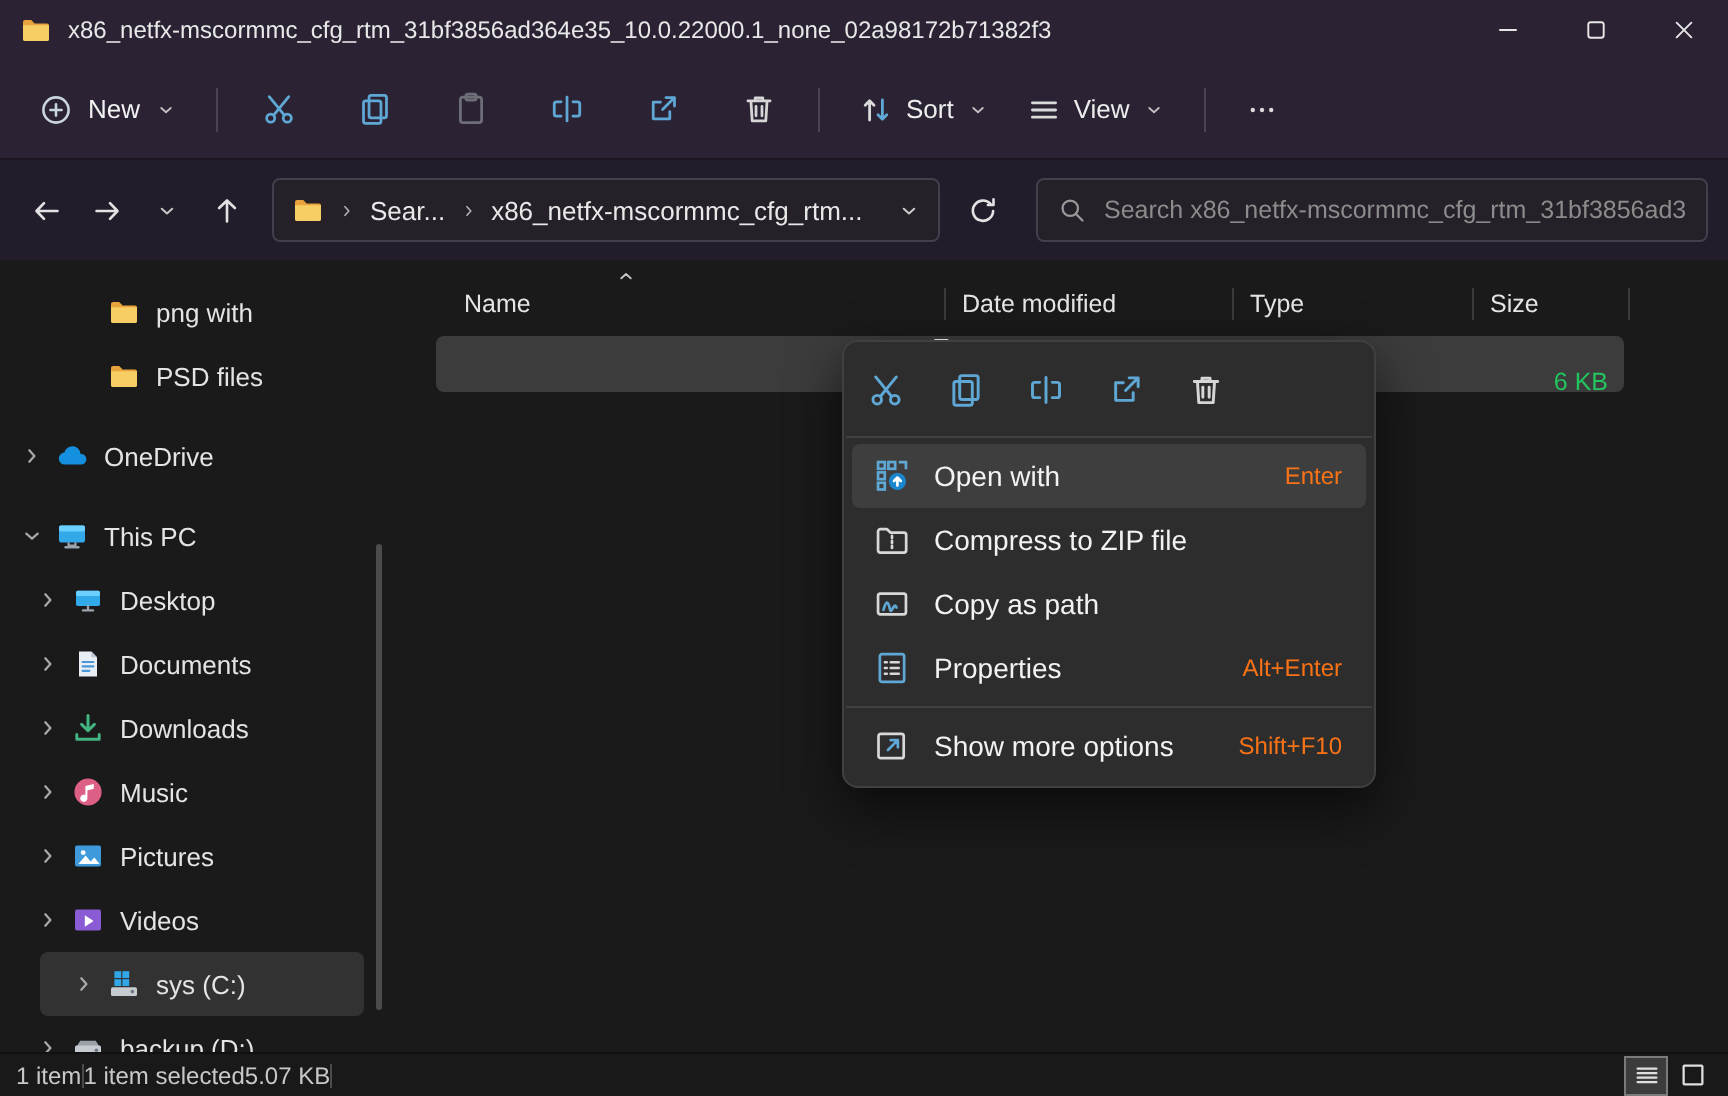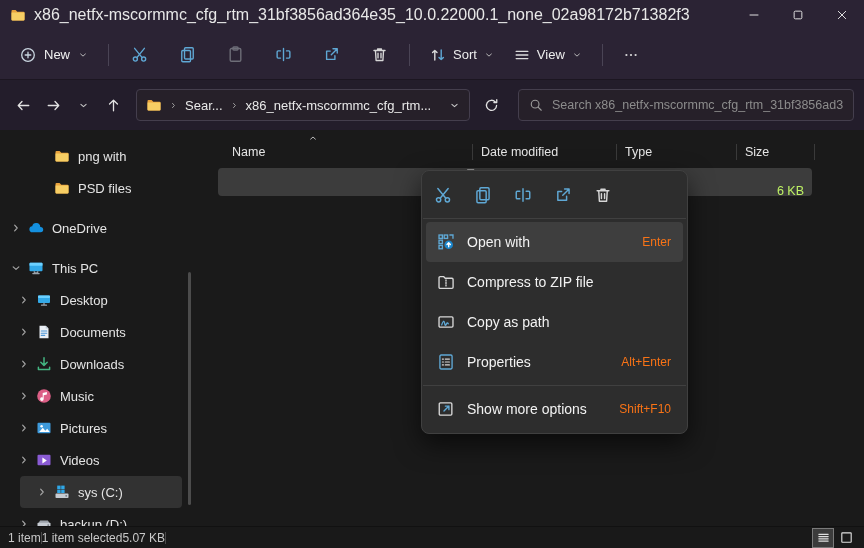--- a/index.html
+++ b/index.html
@@ -12,21 +12,21 @@
   html,body{background:#000;}
   button{background:transparent;border:none;color:inherit;cursor:pointer;}
   .window{position:relative;width:864px;height:548px;background:var(--content-bg);
     display:flex;flex-direction:column;overflow:hidden;color:var(--text);cursor:default;}
   .icon{display:inline-flex;width:16px;height:16px;flex:none;}
   .icon svg{width:100%;height:100%;}
 
   
   .titlebar{height:30px;flex:none;background:var(--titlebar-bg);display:flex;align-items:center;padding-left:10px;gap:8px;}
   .titlebar .ticon{width:16px;height:16px;}
-  .ttitle{font-size:16px;color:#E8E8E8;white-space:nowrap;overflow:hidden;}
+  .ttitle{font-size:12px;color:#E8E8E8;white-space:nowrap;overflow:hidden;}
   .wctrls{margin-left:auto;display:flex;height:100%;}
   .wctrls button{width:44px;height:100%;display:flex;align-items:center;justify-content:center;}
   .wctrls .icon{width:14px;height:14px;}
 
   
   .toolbar{height:50px;flex:none;background:var(--titlebar-bg);display:flex;align-items:center;
     padding:0 10px;border-bottom:1px solid rgba(0,0,0,.35);}
   .newbtn{display:flex;align-items:center;gap:8px;height:34px;padding:0 10px;border-radius:4px;}
   .newbtn .lbl{font-size:13px;color:#F2F2F2;}
   .chev-sm{width:10px;height:10px;color:#C0C0C0;}
@@ -71,30 +71,30 @@
   .cols{display:flex;align-items:center;height:24px;width:616px;}
   .colcell{height:100%;display:flex;align-items:center;padding-left:8px;position:relative;font-size:12.5px;color:#e5e5e5;}
   .colcell:first-child{padding-left:32px;}
   .coldiv{width:1px;height:16px;background:#3A3A3A;flex:none;}
   .sortcaret{position:absolute;left:108px;top:-7px;width:10px;height:10px;color:#C4C4C4;}
   .rows{margin-top:4px;}
   .frow{height:28px;display:flex;align-items:center;position:relative;}
   .frow.sel{background:var(--row-selected);border-radius:4px;margin-left:18px;width:594px;flex-direction:column;}
   .fleft{display:flex;align-items:center;padding-left:6px;gap:7px;min-width:0;}
   .fname{font-size:13px;color:#F2F2F2;white-space:nowrap;}
-  .fsize{margin-left:auto;padding-right:8px;font-size:12.5px;color:#bef264;}
+  .fsize{margin-left:auto;padding-right:8px;font-size:12.5px;color:#22c55e;}
 
   
   .ctxmenu{position:absolute;left:421px;top:170px;width:267px;background:var(--menu-bg);
     border:1px solid #404040;border-radius:8px;box-shadow:0 10px 26px rgba(0,0,0,.6);padding:4px 0;z-index:10;}
   .quickbar{height:40px;display:flex;align-items:center;padding:0 1px;}
   .qbtn{width:40px;height:36px;display:flex;align-items:center;justify-content:center;border-radius:4px;}
   .qbtn .icon{width:18px;height:18px;}
   .mdivider{height:1px;background:#404040;margin:3px 1px;}
-  .mitem{height:40px;display:flex;align-items:center;margin:0 4px;padding:0 12px 0 11px;border-radius:4px;}
+  .mitem{height:32px;display:flex;align-items:center;margin:0 4px;padding:0 12px 0 11px;border-radius:4px;}
   .mitem.hover{background:var(--menu-hover);}
   .mitem .icon{width:18px;height:18px;}
   .mlabel{margin-left:12px;font-size:14px;color:#F2F2F2;white-space:nowrap;}
   .mshort{margin-left:auto;font-size:12px;color:#f97316;}
 
   
   .statusbar{height:22px;flex:none;background:#191919;border-top:1px solid #111;
     display:flex;align-items:center;padding:0 8px;font-size:12px;color:#C8C8C8;}
   .ssep{width:1px;height:12px;background:#4A4A4A;flex:none;}
   .viewtoggles{margin-left:auto;display:flex;gap:3px;align-items:center;}

